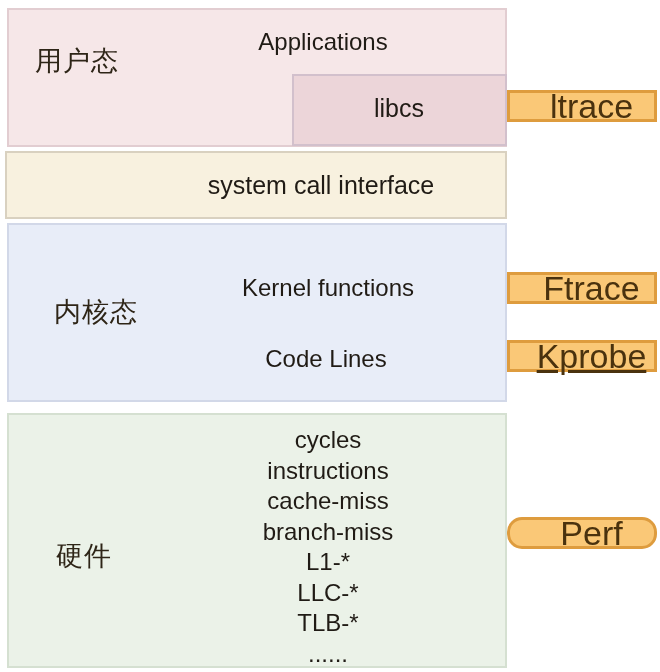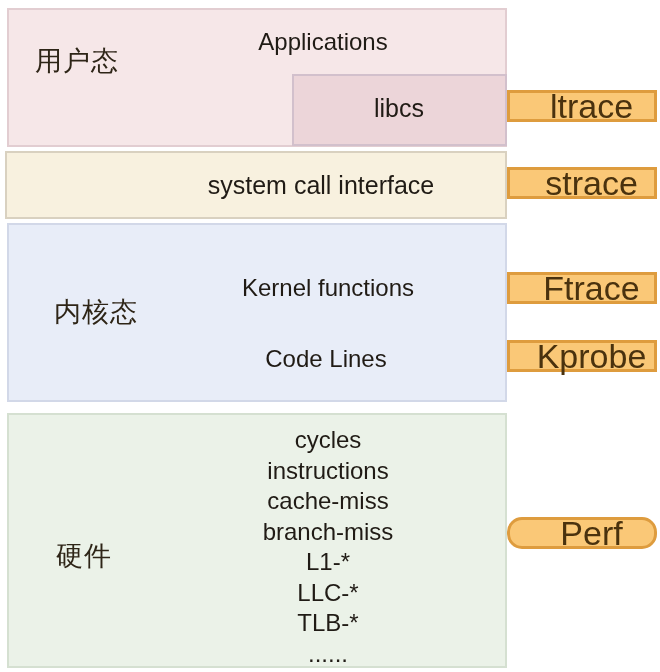--- a/index.html
+++ b/index.html
@@ -57,21 +57,21 @@
     font-size: 34px;
     display: flex;
     align-items: center;
     justify-content: center;
     white-space: nowrap;
     padding-left: 19px;
   }
   .tool-ltrace { top: 90px; }
   .tool-strace { top: 167px; }
   .tool-ftrace { top: 272px; }
-  .tool-kprobe { top: 340px; }
+  .tool-kprobe { top: 340px; text-decoration: underline; }
   .tool-perf   { top: 517px; border-radius: 15px; }
   .txt {
     position: absolute;
     transform: translate(-50%, -50%);
     white-space: nowrap;
     color: var(--text-dark);
     font-size: 24px;
     line-height: 1.1;
   }
   .cn {
@@ -124,18 +124,17 @@
     <span>instructions</span>
     <span>cache-miss</span>
     <span>branch-miss</span>
     <span>L1-*</span>
     <span>LLC-*</span>
     <span>TLB-*</span>
     <span>......</span>
   </div>
 
   <div class="tool tool-ltrace">ltrace</div>
-  <div class="tool tool-strace">strace</div>
   <div class="tool tool-ftrace">Ftrace</div>
   <div class="tool tool-kprobe">Kprobe</div>
   <div class="tool tool-perf">Perf</div>
 
 </div>
 
 </body></html>

